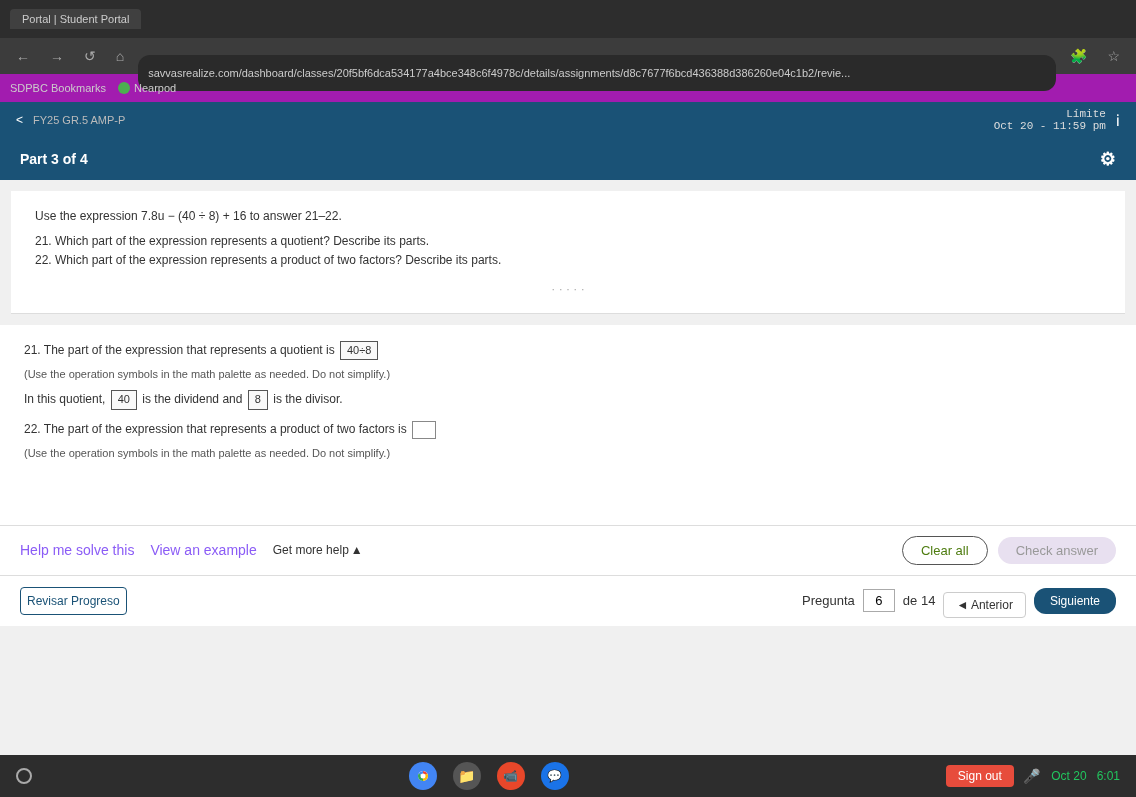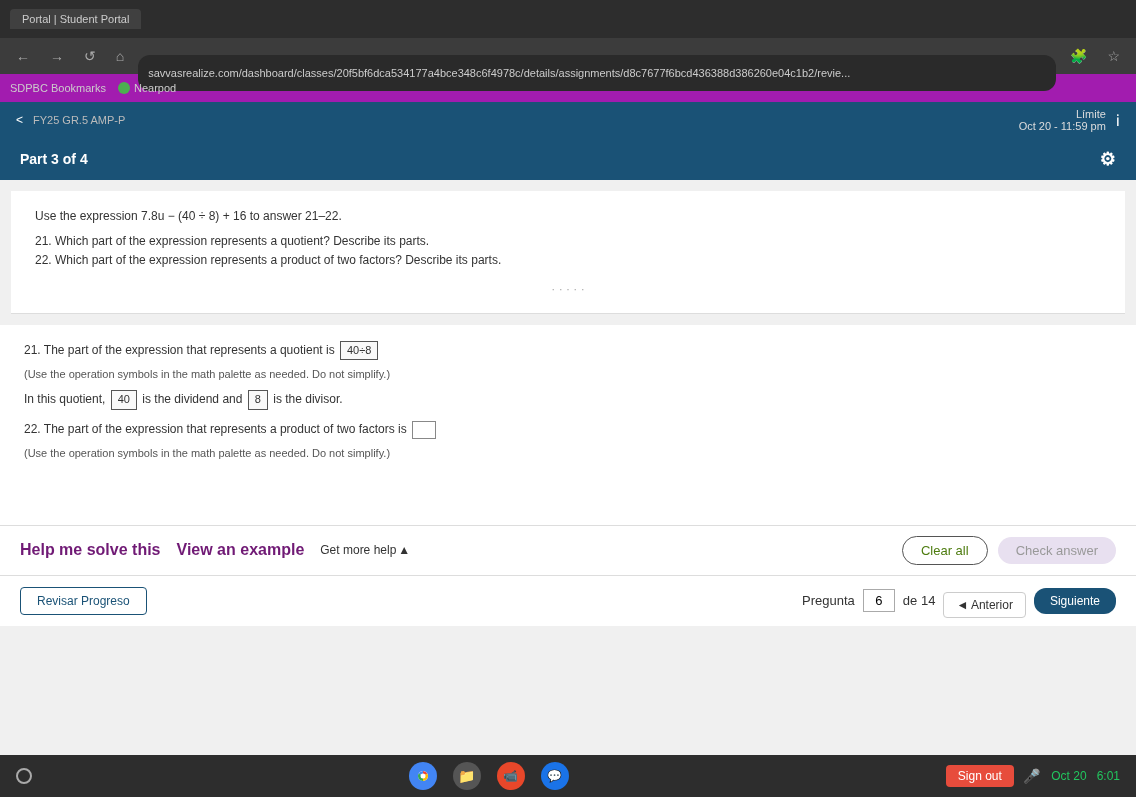--- a/index.html
+++ b/index.html
@@ -104,20 +104,21 @@
       color: white;
     }
     .header-subtitle {
       font-size: 11px;
       color: #bbb;
     }
     .limite-info {
       text-align: right;
       font-size: 11px;
       color: #ddd;
+      font-family: Liberation Mono, monospace;
     }
     .info-icon {
       color: white;
       font-size: 16px;
       cursor: pointer;
     }
 
     
     .part-header {
       background: #1a5276;
@@ -190,27 +191,26 @@
       display: flex;
       align-items: center;
       justify-content: space-between;
     }
     .help-buttons {
       display: flex;
       gap: 16px;
       align-items: center;
     }
     .help-btn {
-      font-size: 16px;
-      color: #701a75;
+      font-size: 14px;
+      color: #8b5cf6;
       cursor: pointer;
       background: none;
       border: none;
       padding: 0;
-      font-weight: bold;
     }
     .get-more-help {
       font-size: 12px;
       color: #333;
       cursor: pointer;
       background: none;
       border: none;
       display: flex;
       align-items: center;
       gap: 2px;
@@ -245,21 +245,21 @@
       border-top: 1px solid #ddd;
       padding: 8px 20px;
       display: flex;
       align-items: center;
       justify-content: space-between;
     }
     .revisar-btn {
       border: 1px solid #1a5276;
       background: white;
       color: #1a5276;
-      padding: 6px 16px;
+      padding: 6px 6px;
       border-radius: 4px;
       font-size: 12px;
       cursor: pointer;
     }
     .pregunta-nav {
       display: flex;
       align-items: center;
       gap: 8px;
       font-size: 13px;
       color: #333;

